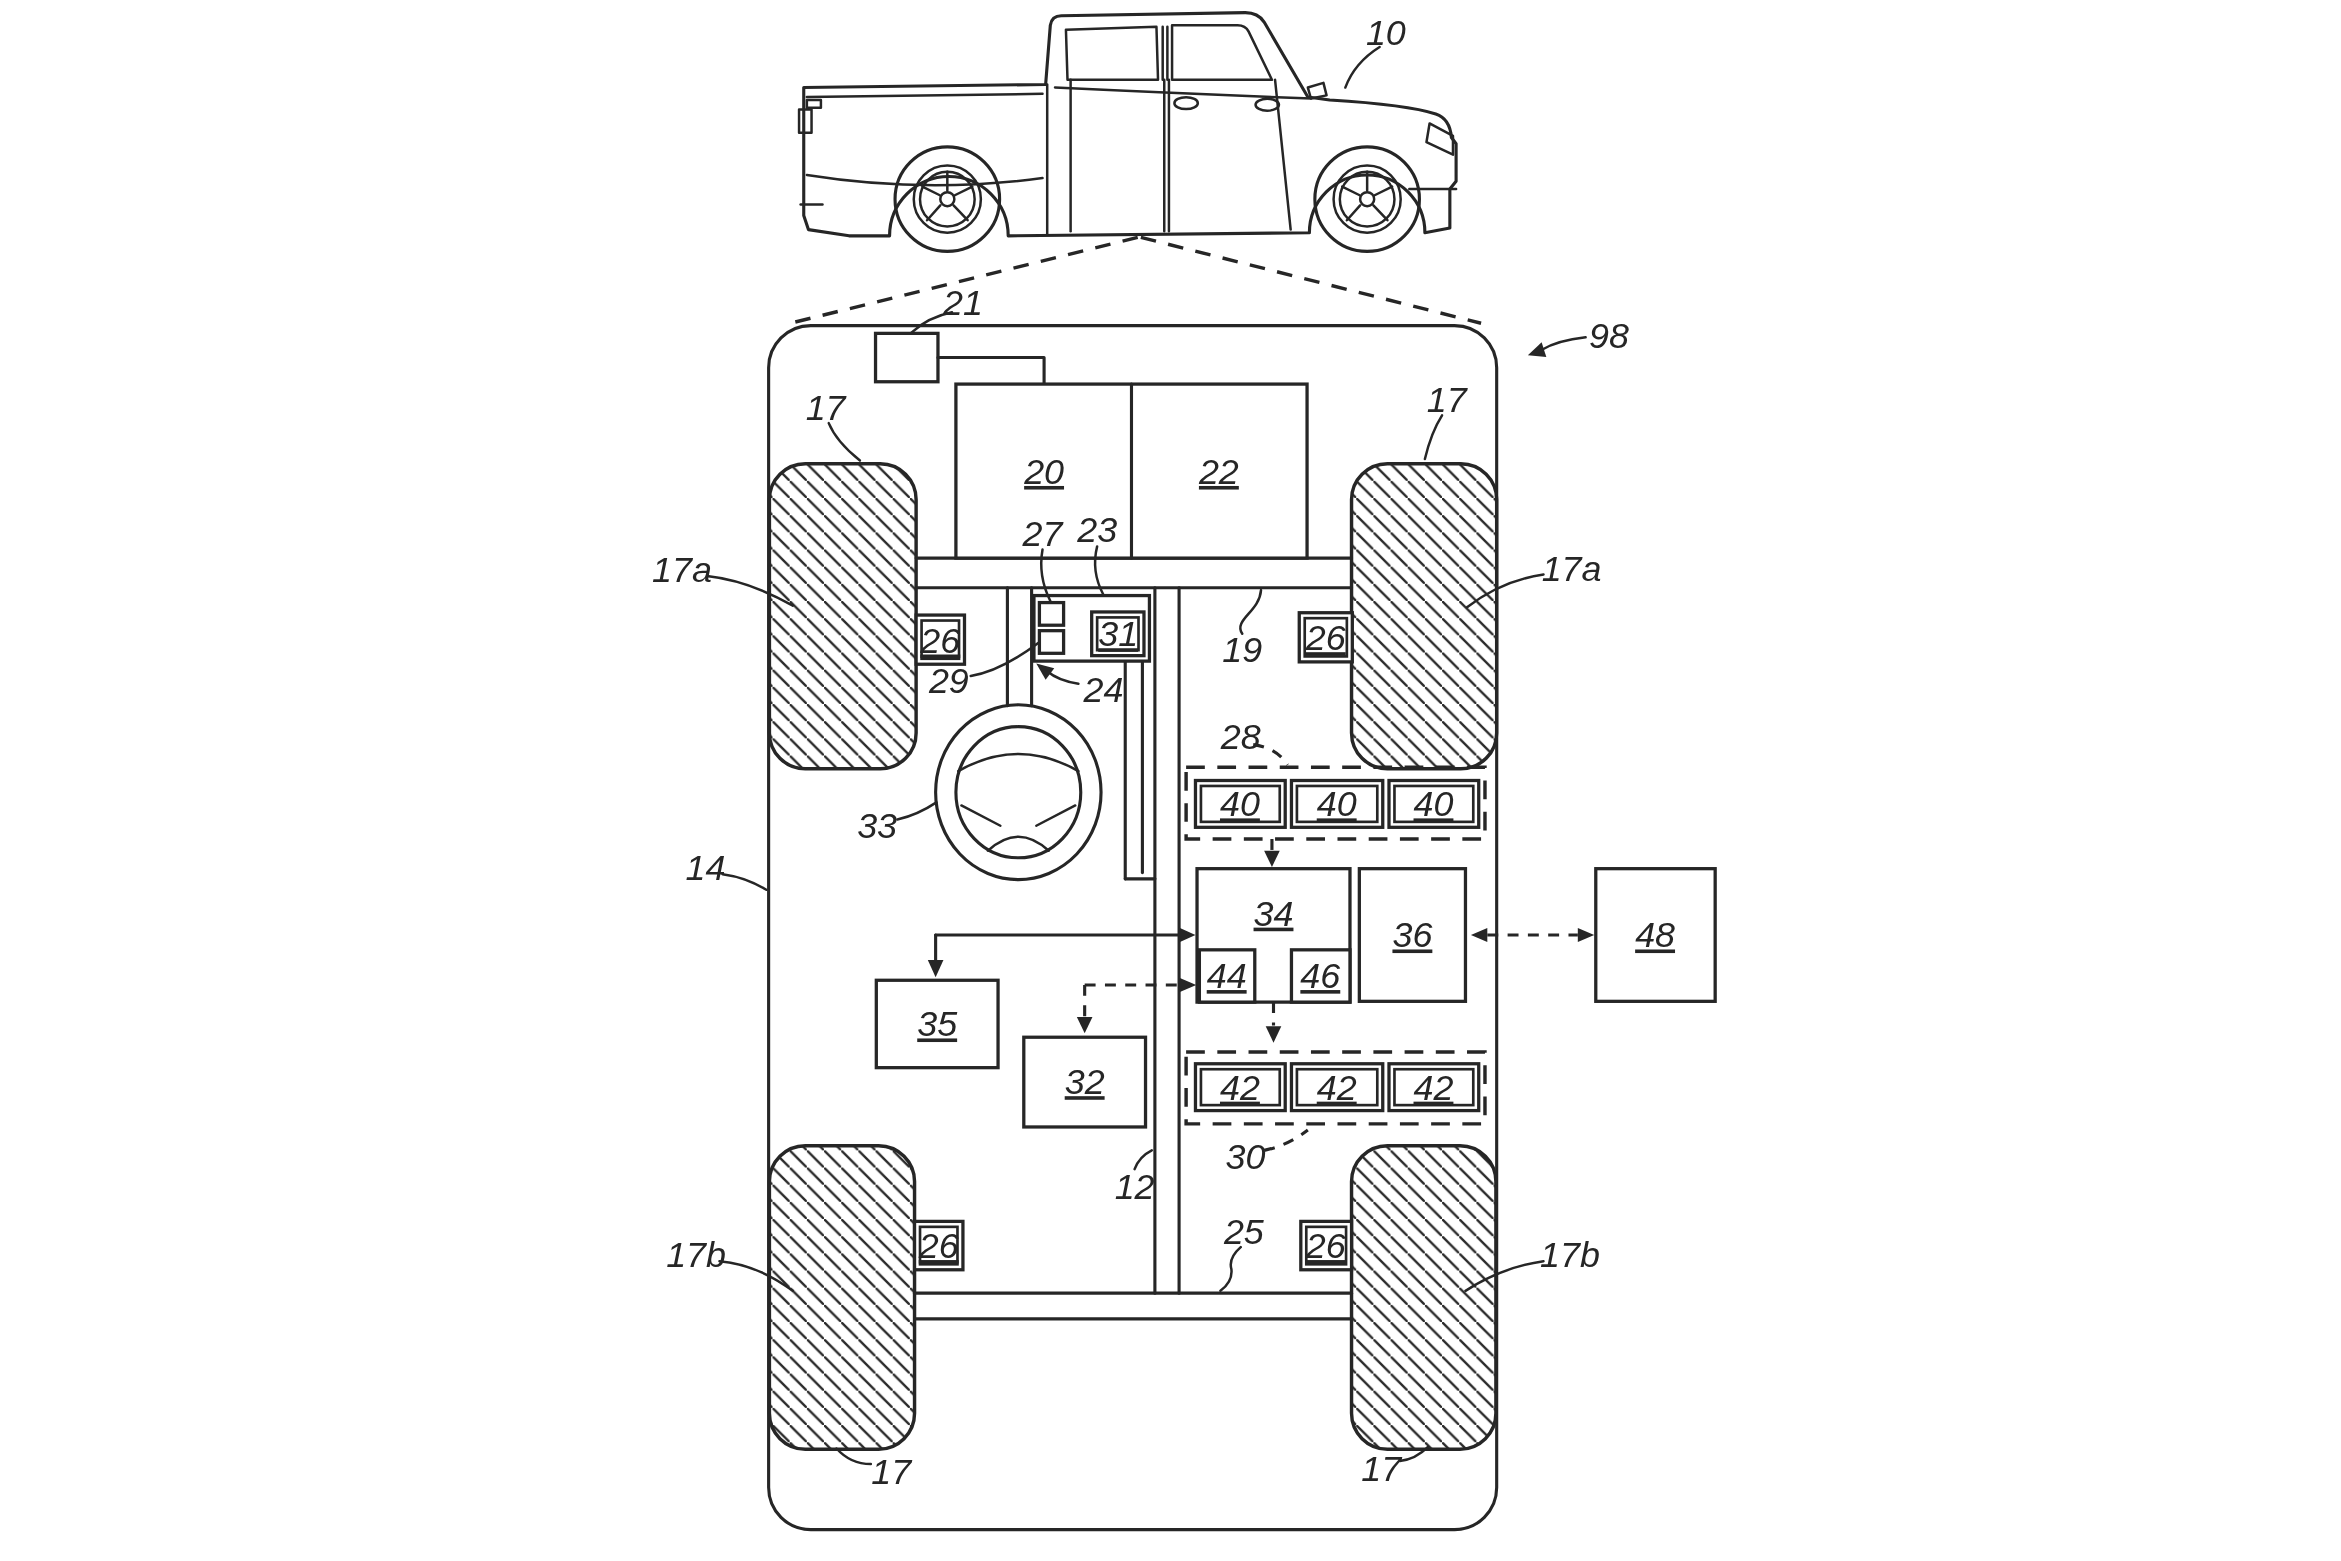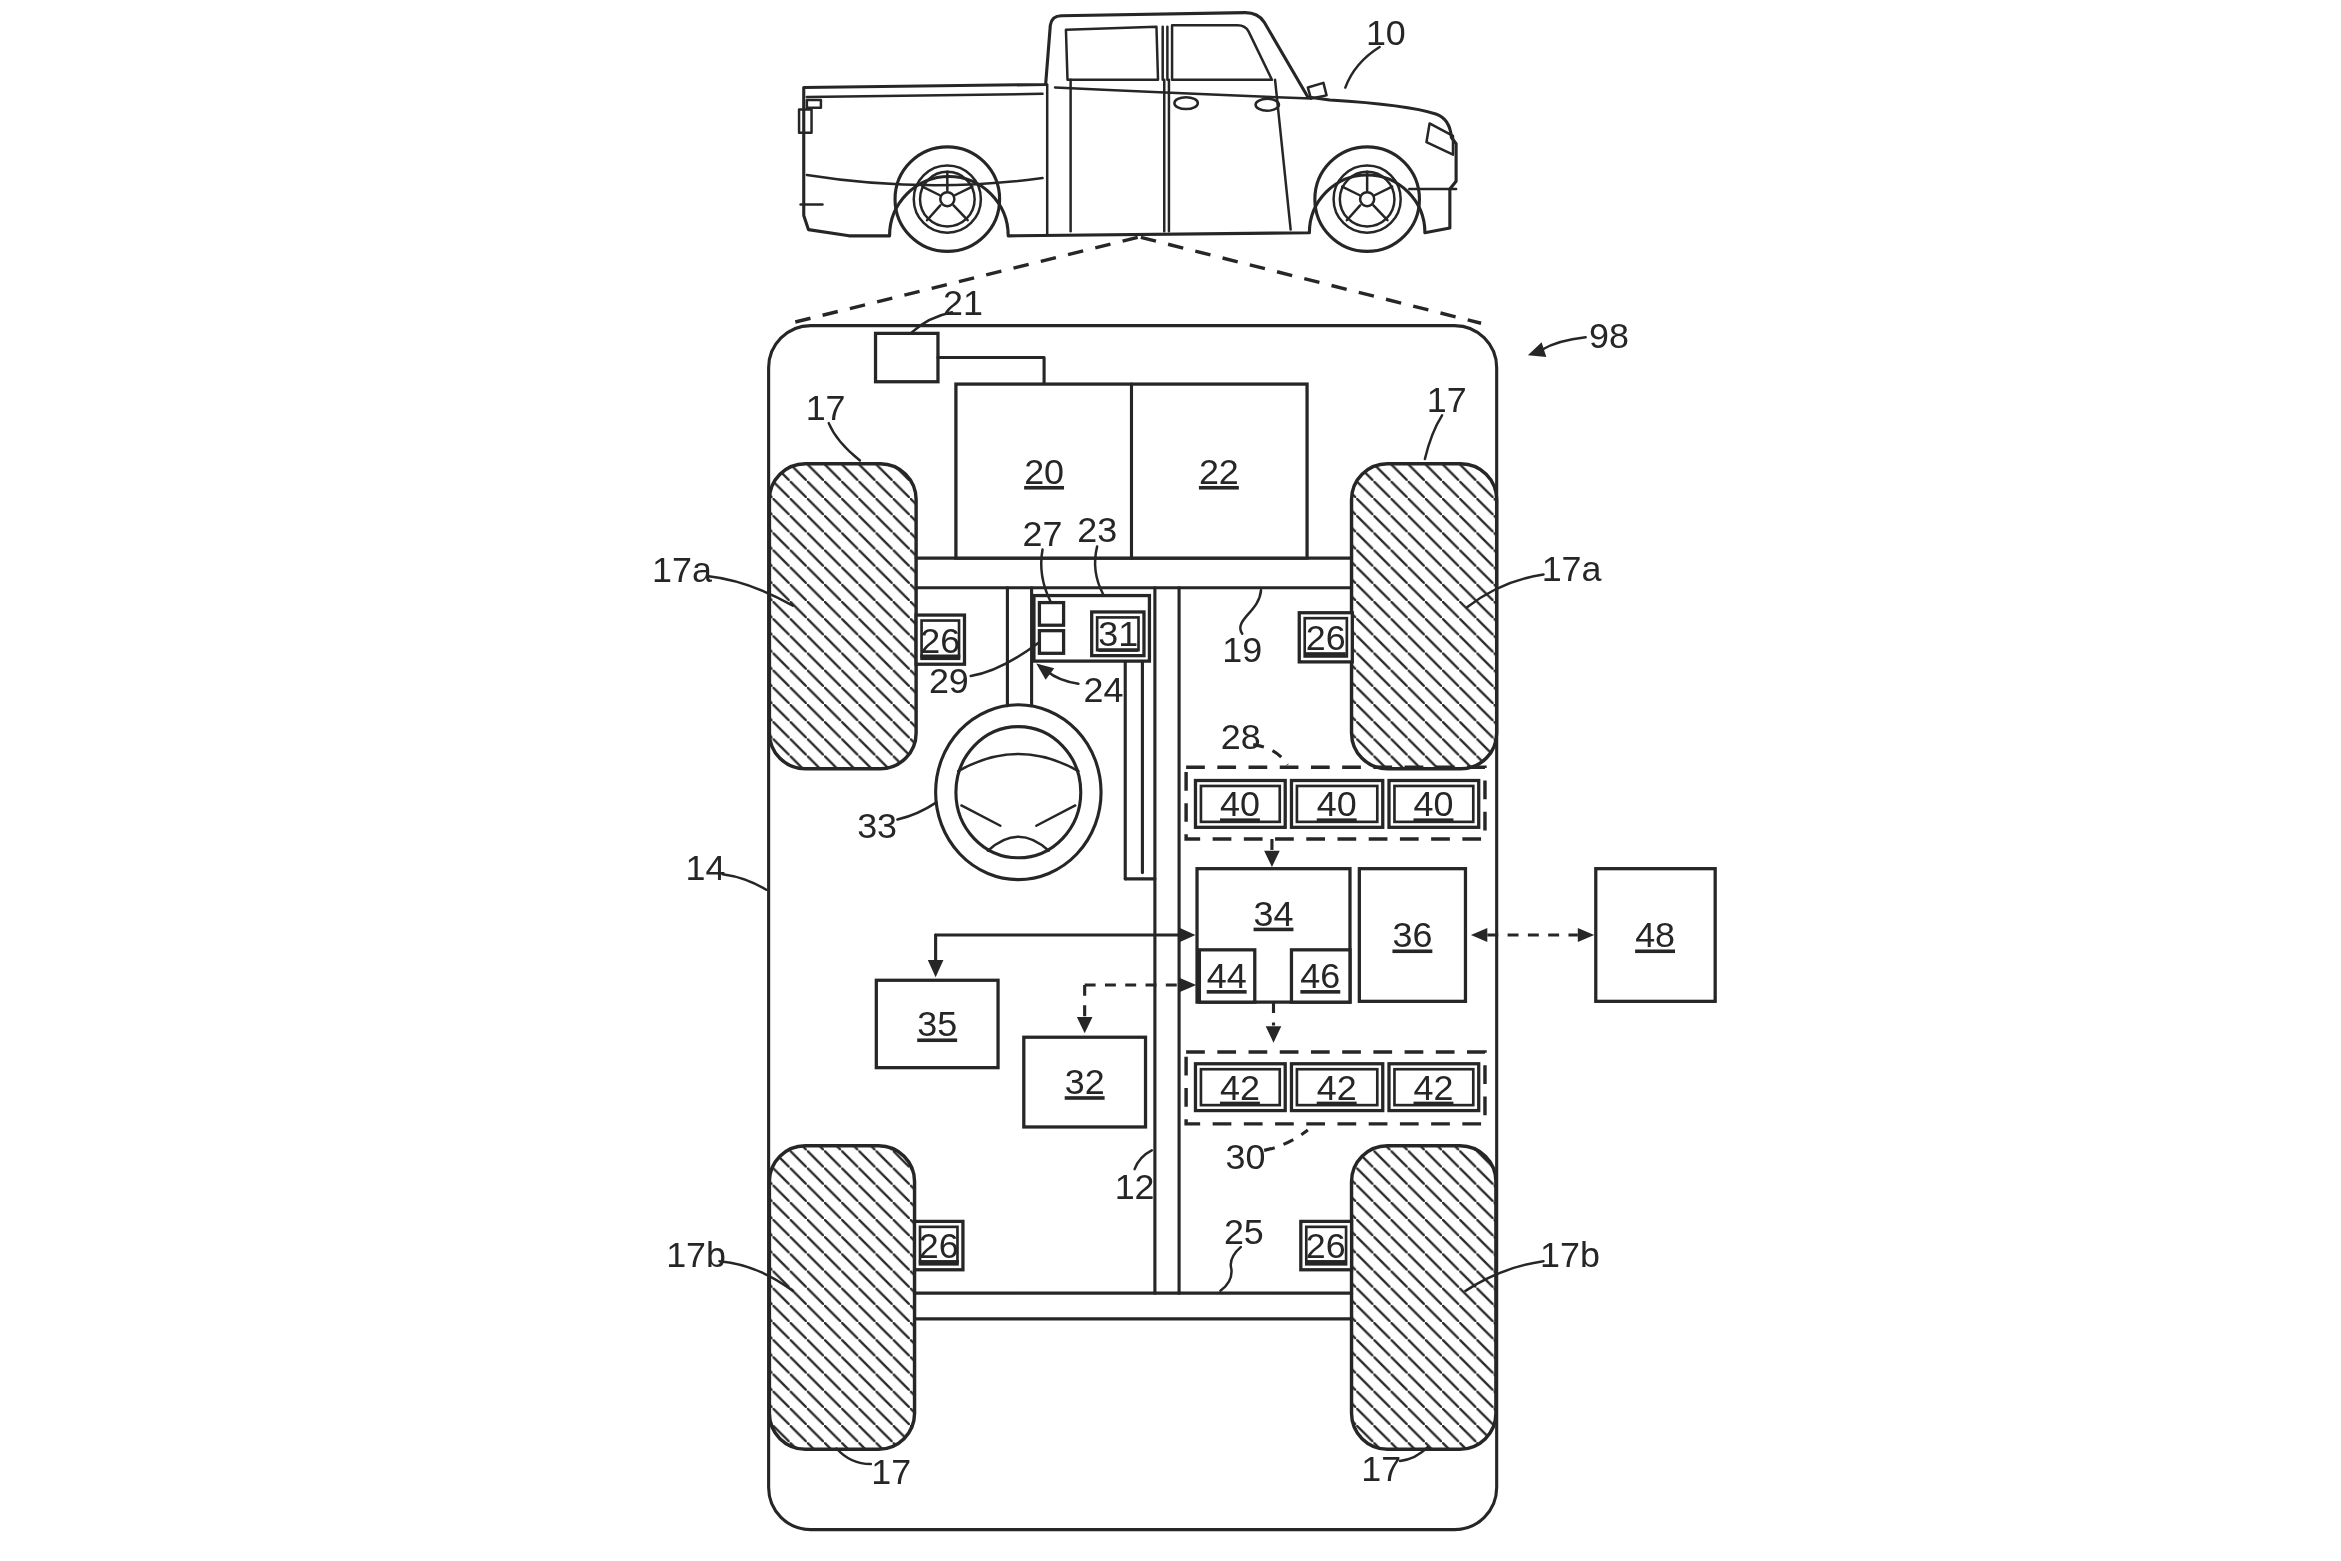--- a/index.html
+++ b/index.html
@@ -1,16 +1,16 @@
 <!DOCTYPE html>
 <html style="font-size:12.5px"><head>
 <meta charset="utf-8">
 <style>
   html,body{margin:0;padding:0;background:#ffffff;width:100%;height:100%;}
-  .stage{width:100vw;height:100vh;display:flex;align-items:center;justify-content:center;background:#fff;}
+  .stage{width:100vw;height:100vh;display:flex;align-items:center;justify-content:center;background:#fff;font-style:italic;}
   svg{width:100vw;height:100vh;display:block;}
   .ln{stroke:#262626;stroke-width:2;fill:none;stroke-linecap:round;stroke-linejoin:round;}
   .thin{stroke:#262626;stroke-width:1.6;fill:none;stroke-linecap:round;stroke-linejoin:round;}
   .boxln{stroke:#262626;stroke-width:2.1;fill:#ffffff;}
   .boxln2{stroke:#262626;stroke-width:1.7;fill:none;}
   .dashbox{stroke:#262626;stroke-width:2.2;fill:none;stroke-dasharray:12 8;}
   .dash{stroke:#262626;stroke-width:2;fill:none;stroke-dasharray:7 6;}
   .projdash{stroke:#262626;stroke-width:2.2;fill:none;stroke-dasharray:10 8;}
   .arrow{fill:#262626;stroke:none;}
   .lbl{font-family:"Liberation Sans","DejaVu Sans",sans-serif;font-size:23px;fill:#262626;text-anchor:middle;}

